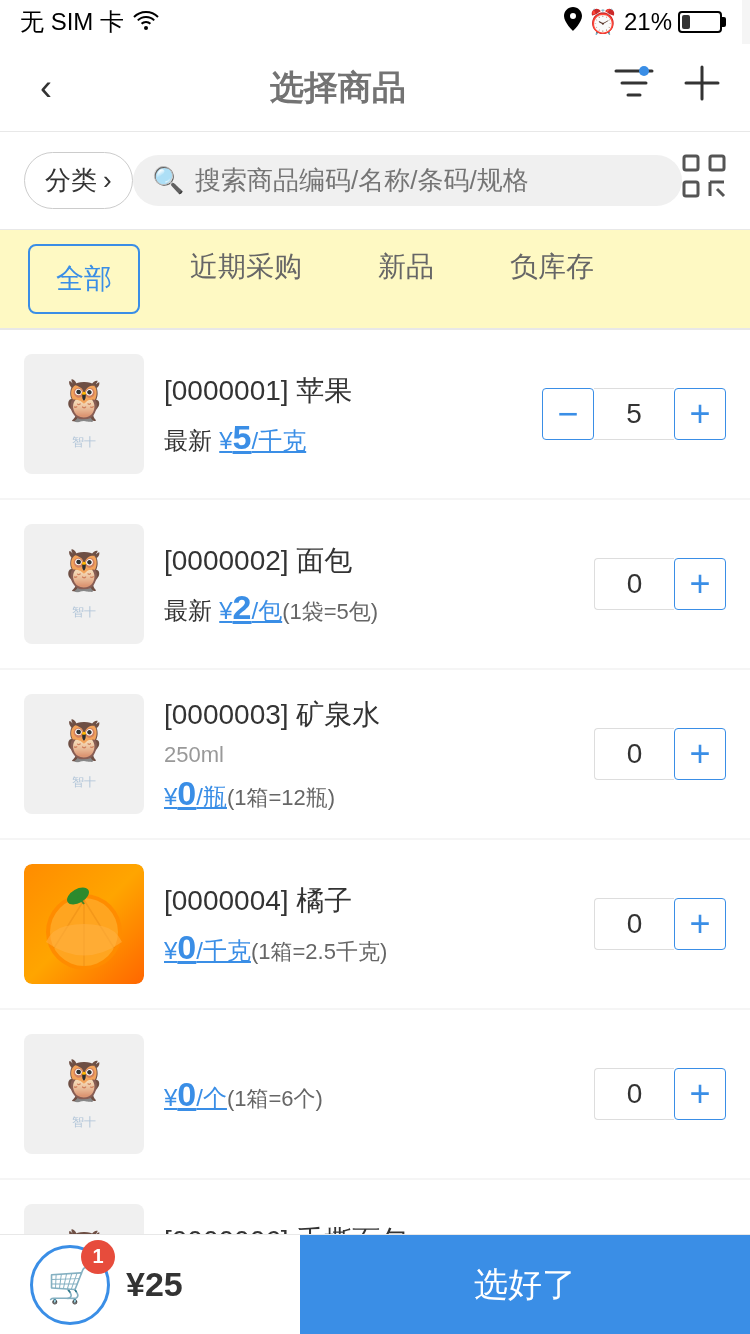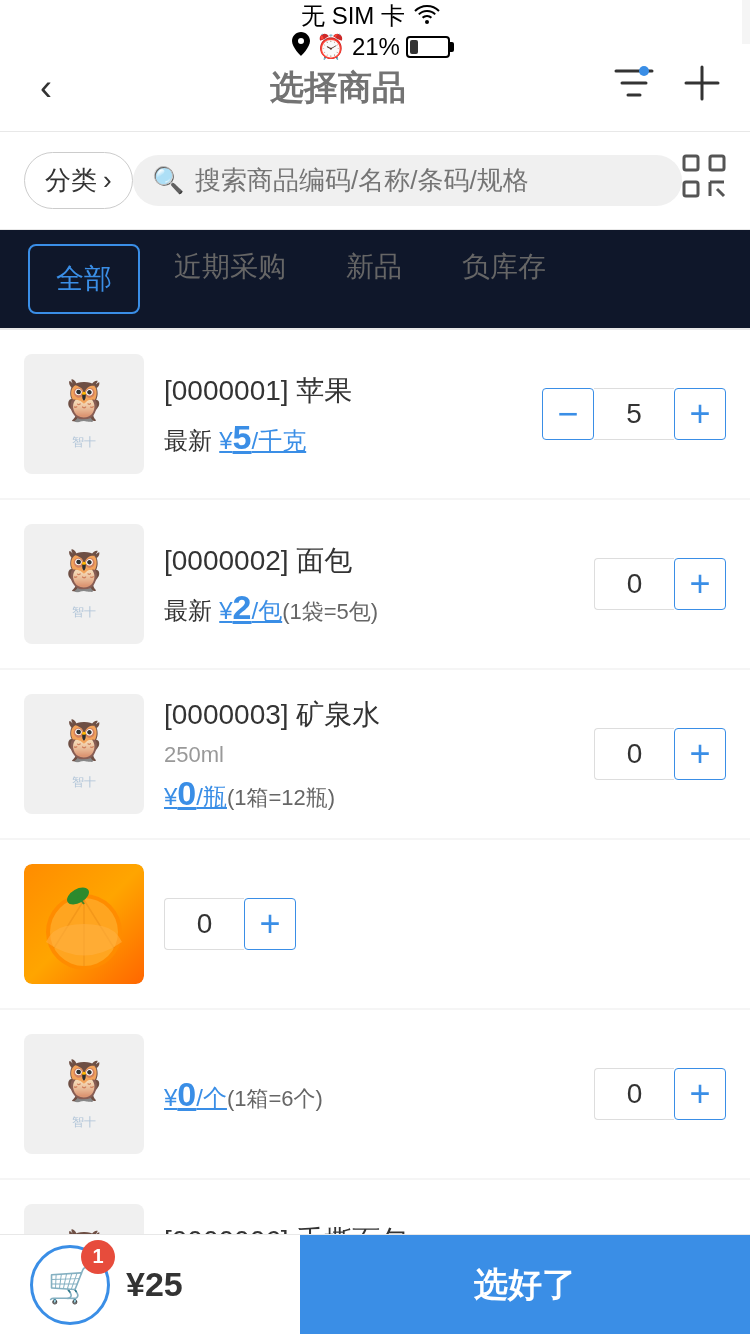--- a/index.html
+++ b/index.html
@@ -18,21 +18,20 @@
     .status-bar {
       width: 742px;
       height: 44px;
       background: #fff;
       display: flex;
       align-items: center;
       justify-content: space-between;
       padding: 0 20px;
       font-size: 24px;
       color: #000;
-      flex-direction: column;
     }
     .status-left { display: flex; align-items: center; gap: 8px; }
     .status-center { font-size: 30px; font-weight: 500; }
     .status-right { display: flex; align-items: center; gap: 6px; font-size: 24px; }
     .battery-icon {
       width: 44px; height: 22px; border: 2px solid #000; border-radius: 4px;
       position: relative; display: inline-flex; align-items: center; padding: 2px;
     }
     .battery-icon::after {
       content: ''; position: absolute; right: -6px; top: 50%; transform: translateY(-50%);
@@ -77,24 +76,24 @@
     }
     .search-icon-unicode { color: #999; font-size: 26px; }
     .search-input {
       border: none; background: transparent; font-size: 26px;
       color: #999; outline: none; flex: 1;
     }
     .scan-icon { font-size: 40px; color: #555; cursor: pointer; }
 
     
     .tab-bar {
-      background: #0f172a;
+      background: #fef9c3;
       display: flex;
       padding: 0 24px;
-      gap: 0;
+      gap: 16px;
       border-bottom: 2px solid #e8e8e8;
     }
     .tab-item {
       padding: 18px 30px; font-size: 28px; color: #666;
       cursor: pointer; position: relative; white-space: nowrap;
     }
     .tab-item.active {
       color: #3a8ee6;
       border: 2px solid #3a8ee6;
       border-radius: 8px;
@@ -187,21 +186,21 @@
       width: 34px; height: 34px; border-radius: 50%;
       display: flex; align-items: center; justify-content: center;
       font-size: 20px; font-weight: 600;
     }
     .cart-unicode { font-size: 36px; color: #3a8ee6; }
     .cart-total { font-size: 34px; color: #333; font-weight: 600; }
 
     .confirm-btn {
       flex: 1; height: 100px;
       background: #3a8ee6; color: #fff;
-      font-size: 34px; font-weight: 700;
+      font-size: 34px; font-weight: 400;
       display: flex; align-items: center; justify-content: center;
       cursor: pointer;
     }
 
     .orange-img {
       width: 120px; height: 120px;
       border-radius: 8px;
       background: linear-gradient(135deg, #ff8c00 0%, #ffa500 50%, #ff6600 100%);
       display: flex; align-items: center; justify-content: center;
       position: relative; overflow: hidden;
@@ -377,20 +376,29 @@
           <line x1="44" y1="22" x2="50" y2="30" stroke="#2d8a2d" stroke-width="2"></line>
 
           <line x1="50" y1="26" x2="50" y2="92" stroke="rgba(200,100,0,0.2)" stroke-width="1.5"></line>
           <line x1="50" y1="26" x2="80" y2="74" stroke="rgba(200,100,0,0.2)" stroke-width="1.5"></line>
           <line x1="50" y1="26" x2="20" y2="74" stroke="rgba(200,100,0,0.2)" stroke-width="1.5"></line>
 
           <path d="M12 68 Q50 95 88 68 Q82 55 68 52 Q50 48 32 52 Q18 55 12 68Z" fill="#ffb347" opacity="0.5"></path>
         </svg>
       </div>
     </div>
+    <div class="product-info">
+      <div class="product-name">
+        <span>[0000004]</span>
+        <span>橘子</span>
+      </div>
+      <div class="product-price">
+        <span class="price-currency">¥</span><span class="price-value">0</span><span class="price-unit">/千克</span><span class="price-unit-gray">(1箱=2.5千克)</span>
+      </div>
+    </div>
     <div class="qty-control">
       <input class="qty-input" type="text" value="0" style="border-left: 1px solid rgb(221, 221, 221); border-radius: 4px 0px 0px 4px;">
       <button class="qty-btn">+</button>
     </div>
   </div>
 
   <div class="product-item">
     <div class="product-thumb">
       <div class="thumb-placeholder">
         <span class="owl-icon">🦉</span>

